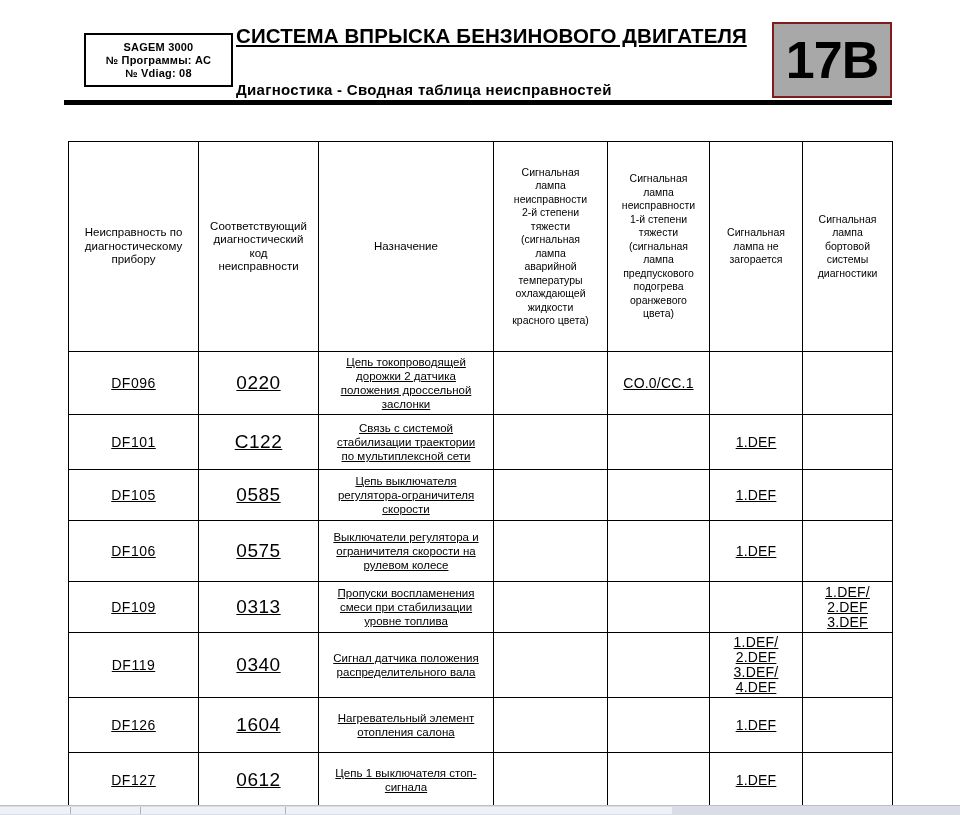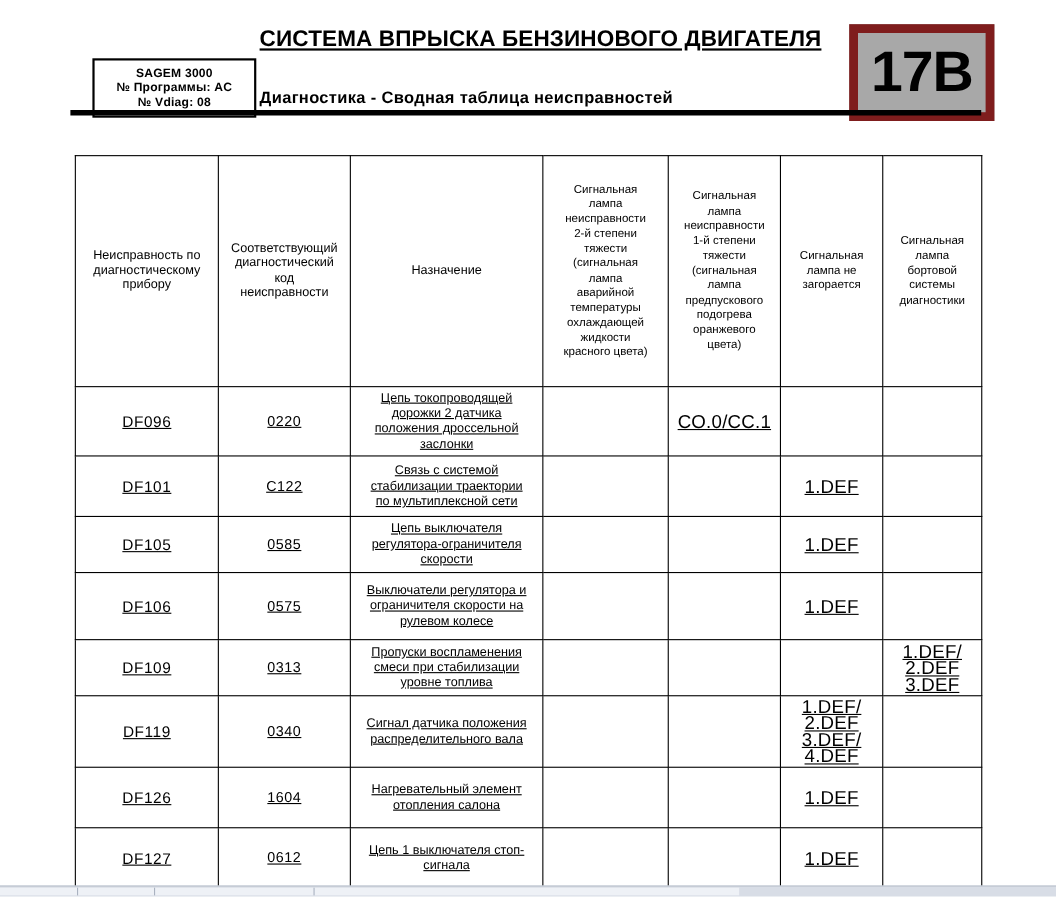--- a/index.html
+++ b/index.html
@@ -27,21 +27,20 @@
     top: 33px;
     width: 145px;
     height: 50px;
     border: 2px solid #000;
     background: #fff;
     display: flex;
     flex-direction: column;
     align-items: center;
     justify-content: center;
     line-height: 13px;
-    margin-top: 20px;
   }
   .ident-line {
     font-size: 11px;
     font-weight: bold;
     white-space: nowrap;
     letter-spacing: 0.2px;
   }
   .title-block {
     position: absolute;
     left: 236px;
@@ -64,21 +63,21 @@
     margin-top: 32px;
     line-height: 19px;
   }
   .page-badge {
     position: absolute;
     left: 772px;
     top: 22px;
     width: 116px;
     height: 72px;
     background: #a8a8a8;
-    border: 8px solid #7f1d1d;
+    border: 2px solid #7f1d1d;
     display: flex;
     align-items: center;
     justify-content: center;
   }
   .page-badge-text {
     font-size: 52px;
     font-weight: bold;
     line-height: 52px;
     letter-spacing: -1px;
     color: #000;
@@ -139,30 +138,30 @@
     font-size: 12px;
     line-height: 14px;
     text-decoration: underline;
   }
   td.code-cell {
     font-size: 14px;
     font-weight: bold;
     letter-spacing: 0.5px;
   }
   td.dtc-cell {
-    font-size: 13px;
+    font-size: 19px;
     letter-spacing: 0.5px;
   }
   td.desc-cell {
     font-size: 11.5px;
     line-height: 14px;
     white-space: pre-line;
   }
   td.lamp-cell {
-    font-size: 17px;
+    font-size: 14px;
     line-height: 15px;
     white-space: pre-line;
     letter-spacing: 0.2px;
   }
 
   tr.r-h1 td { height: 58px; }
   tr.r-h2 td { height: 50px; }
   tr.r-h3 td { height: 46px; }
   tr.r-h4 td { height: 56px; }
 

